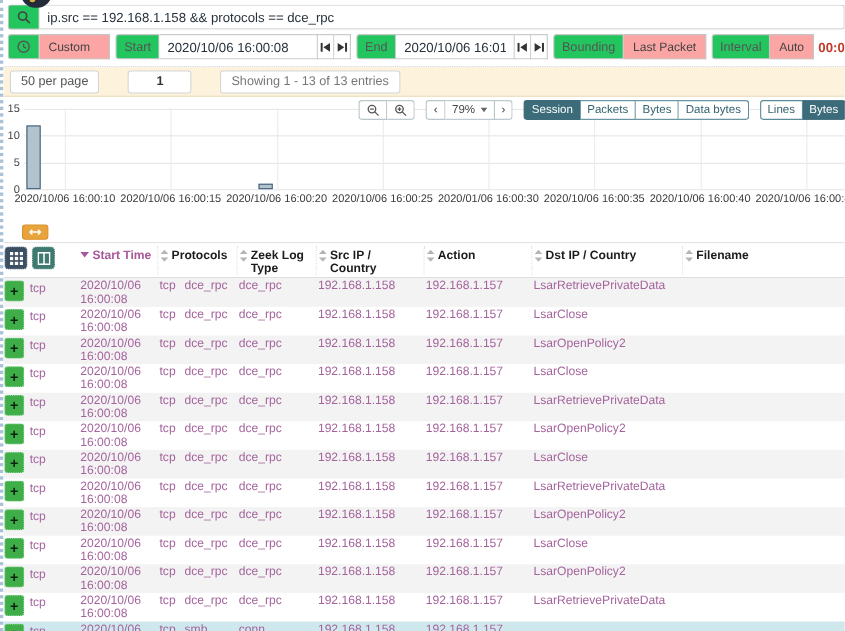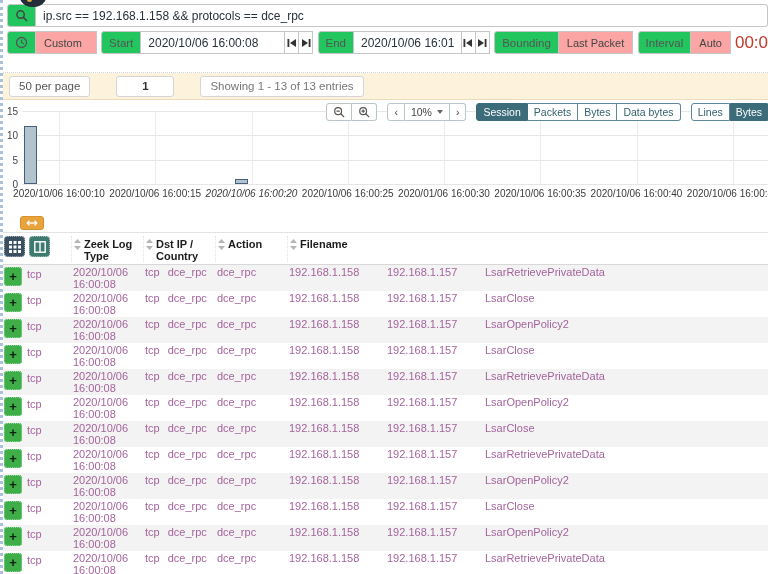--- a/index.html
+++ b/index.html
@@ -6,34 +6,34 @@
   html,body { width: 768px; height: 574px; overflow: hidden; background: #fff;
     font-family: "Liberation Sans", sans-serif; }
   body { position: relative; border-left: 3px dotted #aac2d8; }
 
   
   .logo-stub { position: absolute; left: 16px; top: -6px; width: 28px; height: 13px;
     background: #232c38; border-radius: 0 0 14px 14px; z-index: 5; }
   .logo-stub i { position:absolute; left:8px; top:4px; width:5px; height:4px; background:#d8b23a; border-radius:50%; }
 
   
-  .search-panel { padding: 4px 0 14px 4px; border-bottom: 1px dotted #c9d6df; }
+  .search-panel { padding: 4px 0 2px 4px; border-bottom: 1px dotted #c9d6df; }
   .srow { display: flex; align-items: stretch; height: 23px; margin-bottom: 4px; overflow: hidden; }
   .addon { background: #22c55e; border: 1px solid #c6c6c6; color: #555; font-size: 11.5px;
     display: flex; align-items: center; padding: 0 7px; white-space: nowrap; }
   .addon.first { border-radius: 3px 0 0 3px; }
   .tinput { border: 1px solid #c6c6c6; border-left: none; font-size: 12px; color: #28323c;
     padding: 0 7px; outline: none; font-family: "Liberation Sans", sans-serif; background:#fff; }
   .query-input { flex: 1; border-radius: 0 3px 3px 0; }
   .sel { border: 1px solid #c6c6c6; border-left: none; background: #fca5a5; color: #444;
     font-size: 11px; display: flex; align-items: center; padding: 0 8px; white-space: nowrap; }
   .skipbtn { border: 1px solid #c6c6c6; border-left: none; background: #fff; width: 22px;
     display: flex; align-items: center; justify-content: center; cursor: pointer; color:#333; }
   .grp-gap { width: 7px; }
-  .duration { color: #c0392b; font-size: 17px; font-weight: normal; display: flex; align-items: center;
+  .duration { color: #c0392b; font-size: 12px; font-weight: bold; display: flex; align-items: center;
     padding-left: 4px; white-space: nowrap; }
 
   
   .pagination-bar { background: #fdf2dc; border-bottom: 1px solid #ecdcbb; height: 27px;
     display: flex; align-items: center; padding: 0 6px; gap: 26px; }
   .pg-box { background: #fff; border: 1px solid #d5d5d5; border-radius: 3px; height: 21px;
     display: flex; align-items: center; padding: 0 9px; font-size: 11.5px; color: #555; }
   .pg-current { font-weight: bold; color: #333; width: 58px; justify-content: center; }
   .pg-info { color: #777; }
 
@@ -176,21 +176,21 @@
             <circle cx="6" cy="6" r="4" fill="none" stroke="#555" stroke-width="1.4"></circle>
             <line x1="4" y1="6" x2="8" y2="6" stroke="#555" stroke-width="1.4"></line>
             <line x1="6" y1="4" x2="6" y2="8" stroke="#555" stroke-width="1.4"></line>
             <line x1="9" y1="9" x2="13" y2="13" stroke="#555" stroke-width="1.4"></line>
           </svg>
       </span>
     </span>
     <span class="cgroup">
       <span class="cbtn">‹</span>
       <span class="cbtn">
-          <span>10%</span>
+          <span>79%</span>
           <span class="caret"></span>
         </span>
       <span class="cbtn">›</span>
     </span>
     <span class="cgroup vgroup" id="view-group">
         <span class="cbtn active">Session</span>
         <span class="cbtn">Packets</span>
         <span class="cbtn">Bytes</span>
         <span class="cbtn">Data bytes</span>
       </span>
@@ -206,21 +206,21 @@
       <div class="ylab" style="top: 52.6667px; left: 0px;">5</div>
       <div class="hgrid" style="top: 33.3333px;"></div>
       <div class="ylab" style="top: 28.3333px; left: 0px;">10</div>
       <div class="hgrid" style="top: 9px;"></div>
       <div class="ylab" style="top: 4px; left: 0px;">15</div>
       <div class="vgrid" style="left: 56px; top: 9px; height: 73px;"></div>
       <div class="xlab" style="left: -3px; top: 86px;">2020/10/06 16:00:10</div>
       <div class="vgrid" style="left: 152.25px; top: 9px; height: 73px;"></div>
       <div class="xlab" style="left: 93.25px; top: 86px;">2020/10/06 16:00:15</div>
       <div class="vgrid" style="left: 248.5px; top: 9px; height: 73px;"></div>
-      <div class="xlab" style="left: 189.5px; top: 86px; font-style: italic;">2020/10/06 16:00:20</div>
+      <div class="xlab" style="left: 189.5px; top: 86px;">2020/10/06 16:00:20</div>
       <div class="vgrid" style="left: 344.75px; top: 9px; height: 73px;"></div>
       <div class="xlab" style="left: 285.75px; top: 86px;">2020/10/06 16:00:25</div>
       <div class="vgrid" style="left: 441px; top: 9px; height: 73px;"></div>
       <div class="xlab" style="left: 382px; top: 86px;">2020/01/06 16:00:30</div>
       <div class="vgrid" style="left: 537.25px; top: 9px; height: 73px;"></div>
       <div class="xlab" style="left: 478.25px; top: 86px;">2020/10/06 16:00:35</div>
       <div class="vgrid" style="left: 633.5px; top: 9px; height: 73px;"></div>
       <div class="xlab" style="left: 574.5px; top: 86px;">2020/10/06 16:00:40</div>
       <div class="vgrid" style="left: 729.75px; top: 9px; height: 73px;"></div>
       <div class="xlab" style="left: 670.75px; top: 86px;">2020/10/06 16:00:45</div>
@@ -257,54 +257,80 @@
             </g>
           </svg>
       </span>
       <span class="sqbtn teal">
         <svg width="12" height="12" viewBox="0 0 12 12">
             <rect x="0.8" y="0.8" width="10.4" height="10.4" fill="none" stroke="#fff" stroke-width="1.4"></rect>
             <line x1="6" y1="0.8" x2="6" y2="11.2" stroke="#fff" stroke-width="1.4"></line>
           </svg>
       </span>
     </div>
+    <div class="th sorted">
+      <span class="sort-ico">
+        <svg width="8" height="8" viewBox="0 0 8 8">
+            <polygon points="0,2 8,2 4,7" fill="#a8599b"></polygon>
+          </svg>
+      </span>
+        <span>Start Time</span>
+    </div>
     <div class="th">
       <span class="sort-ico">
         <svg width="7" height="11" viewBox="0 0 7 11">
             <polygon points="0,4 7,4 3.5,0" fill="#b5b5b5"></polygon>
             <polygon points="0,7 7,7 3.5,11" fill="#b5b5b5"></polygon>
           </svg>
       </span>
-        <span>Zeek Log Type</span>
+        <span>Protocols</span>
     </div>
     <div class="th">
       <span class="sort-ico">
         <svg width="7" height="11" viewBox="0 0 7 11">
             <polygon points="0,4 7,4 3.5,0" fill="#b5b5b5"></polygon>
             <polygon points="0,7 7,7 3.5,11" fill="#b5b5b5"></polygon>
           </svg>
       </span>
-        <span>Dst IP / Country</span>
+        <span>Zeek Log Type</span>
     </div>
     <div class="th">
       <span class="sort-ico">
         <svg width="7" height="11" viewBox="0 0 7 11">
             <polygon points="0,4 7,4 3.5,0" fill="#b5b5b5"></polygon>
             <polygon points="0,7 7,7 3.5,11" fill="#b5b5b5"></polygon>
           </svg>
       </span>
-        <span>Action</span>
+        <span>Src IP / Country</span>
     </div>
     <div class="th">
       <span class="sort-ico">
         <svg width="7" height="11" viewBox="0 0 7 11">
             <polygon points="0,4 7,4 3.5,0" fill="#b5b5b5"></polygon>
             <polygon points="0,7 7,7 3.5,11" fill="#b5b5b5"></polygon>
           </svg>
       </span>
+        <span>Action</span>
+    </div>
+    <div class="th">
+      <span class="sort-ico">
+        <svg width="7" height="11" viewBox="0 0 7 11">
+            <polygon points="0,4 7,4 3.5,0" fill="#b5b5b5"></polygon>
+            <polygon points="0,7 7,7 3.5,11" fill="#b5b5b5"></polygon>
+          </svg>
+      </span>
+        <span>Dst IP / Country</span>
+    </div>
+    <div class="th">
+      <span class="sort-ico">
+        <svg width="7" height="11" viewBox="0 0 7 11">
+            <polygon points="0,4 7,4 3.5,0" fill="#b5b5b5"></polygon>
+            <polygon points="0,7 7,7 3.5,11" fill="#b5b5b5"></polygon>
+          </svg>
+      </span>
         <span>Filename</span>
     </div>
   </div>
 
   <div id="tbody">
       <div class="grid-row trow odd">
     <div class="cell c-btn">
       <button class="expand-btn">
             <span class="plus">+</span>
           </button>

